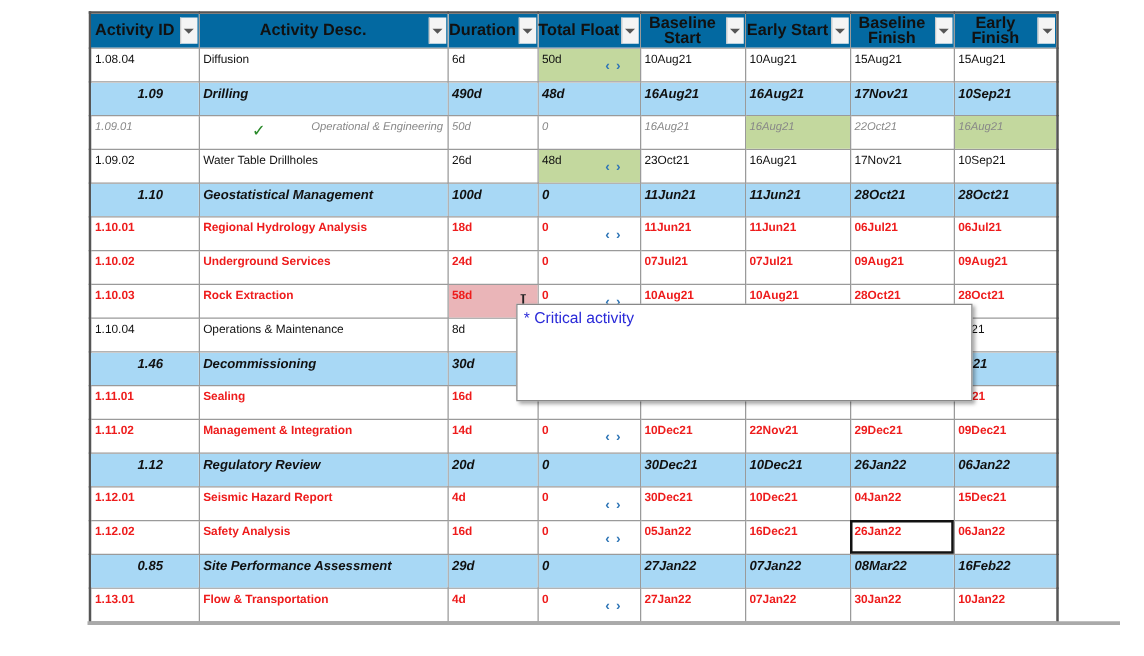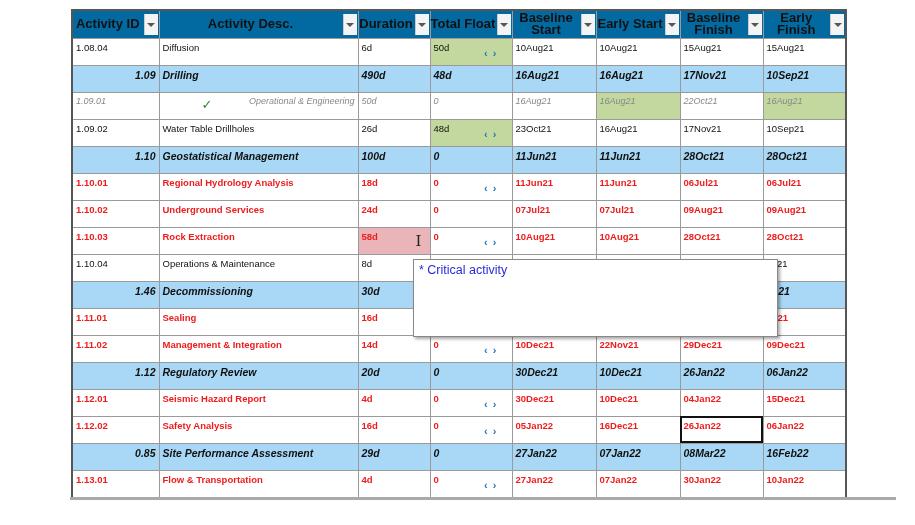--- a/index.html
+++ b/index.html
@@ -11,33 +11,33 @@
   th { height:28px; background:#0369a1; font-size:13px; font-weight:bold; color:#111; position:relative; }
   th .hl { display:block; padding-right:16px; line-height:12px; text-align:center; }
   th .dd { position:absolute; right:1px; top:3px; width:13px; height:21px; border-left:1px solid #ccc;
            background:#f4f4f4; display:flex; align-items:center; justify-content:center; }
   th .dd::after { content:""; border-left:4px solid transparent; border-right:4px solid transparent;
                   border-top:4px solid #555; }
   td { height:27px; vertical-align:top; font-size:9.5px; padding:3px 3px 0 3px !important; color:#111;
        position:relative; white-space:nowrap; overflow:hidden; }
   td.id { text-align:left; }
   tr.wbs td { background:#a8d8f5; font-weight:bold; font-style:italic; font-size:10.5px; }
-  tr.wbs td.id { text-align:right; padding-left:12px !important; }
+  tr.wbs td.id { text-align:center; padding-left:12px !important; }
   tr.crit td { color:#ee1c1c; font-weight:bold; font-size:9.5px; }
   tr.done td { color:#888; font-style:italic; font-size:9px; }
   tr.done td.desc { text-align:right; }
   td.green { background:#c3d89e !important; }
   td.pink { background:#eab5b8 !important; }
   td.sel { outline:2px solid #111; outline-offset:-2px; }
   .arrows { position:absolute; right:14px; top:8px; color:#2e75b6; font-weight:bold; font-size:11px;
             letter-spacing:1px; font-style:normal; }
   .check { position:absolute; left:42px; top:4px; color:#2a8a2a; font-size:13px; font-style:normal; }
   .cursor { position:absolute; right:8px; top:4px; font-size:15px; color:#222; font-weight:normal;
             font-family:"DejaVu Serif", serif; }
-  .tooltip { position:absolute; left:413px; top:259px; width:365px; height:78px; background:#fff;
+  .tooltip { position:absolute; left:413px; top:243px; width:365px; height:78px; background:#fff;
              border:1px solid #888; box-shadow:2px 2px 3px rgba(0,0,0,0.35); color:#2a2ad8;
              font-size:12.5px; line-height:17px; padding:2px 5px; box-sizing:border-box; z-index:5; }
   .tooltip div { white-space:normal; }
   .bottombar { position:absolute; left:70px; top:497px; width:826px; height:3px; background:#aaa; }
 </style>
 </head>
 <body>
 
 <table class="grid">
   <colgroup>

